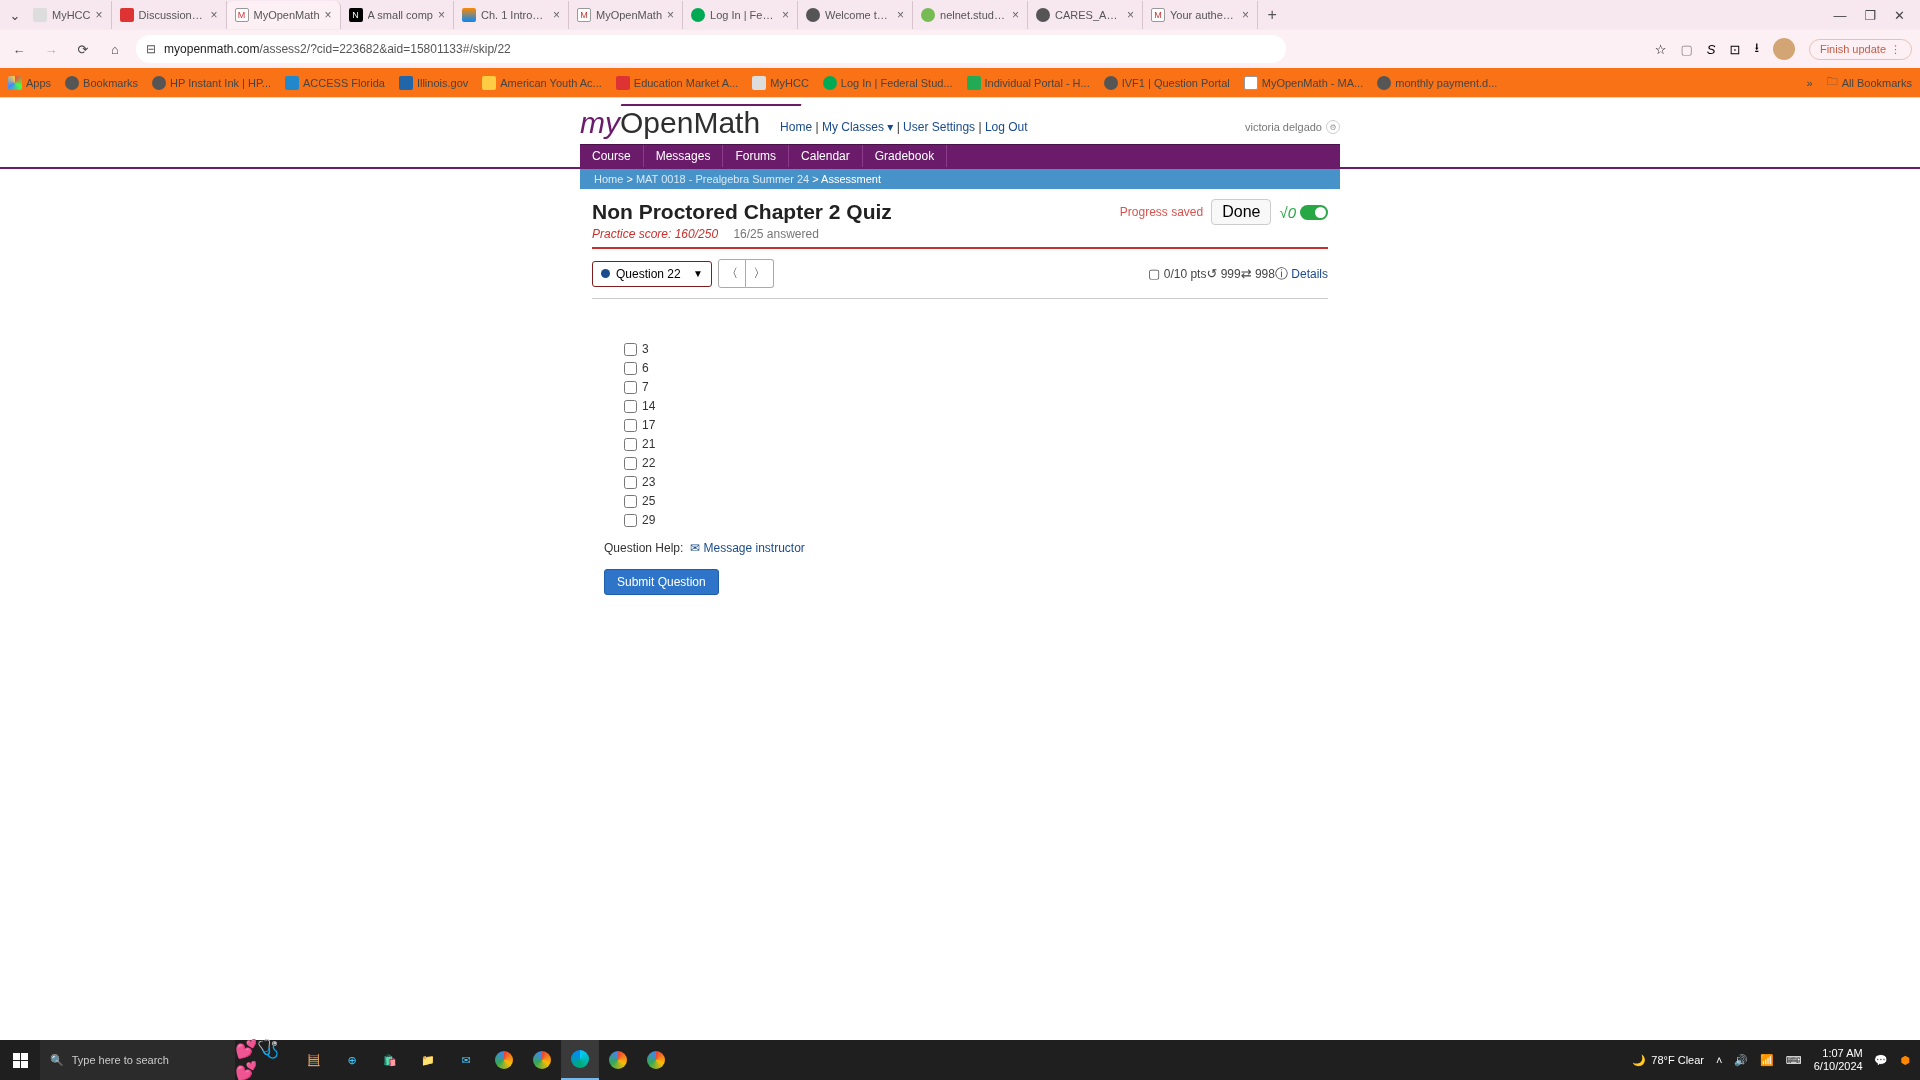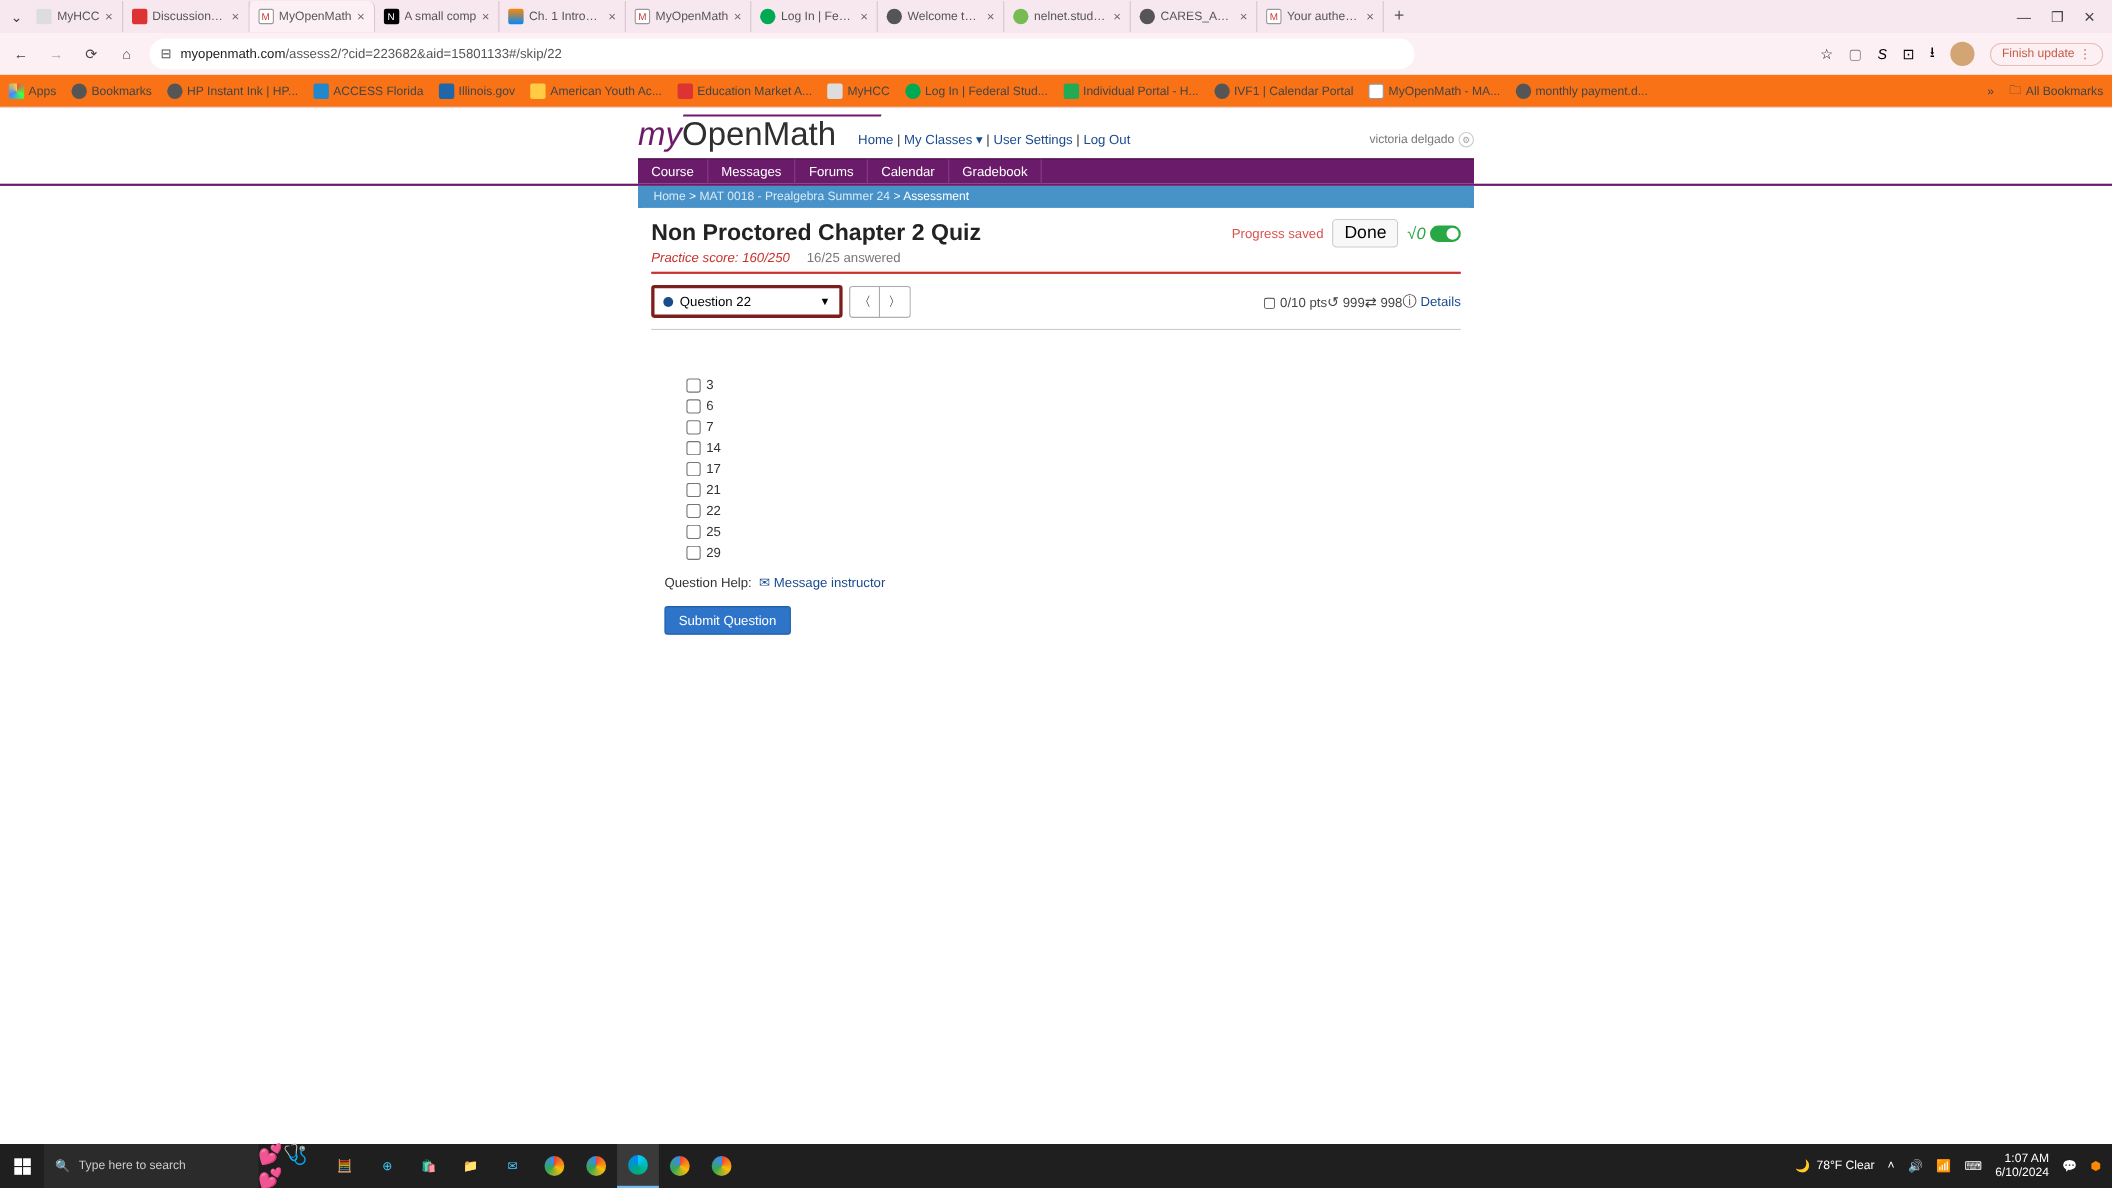--- a/index.html
+++ b/index.html
@@ -63,21 +63,21 @@
 .switch { width:28px; height:15px; background:#28a745; border-radius:8px; position:relative; cursor:pointer; }
 .switch::after { content:''; width:11px; height:11px; background:#fff; border-radius:50%; position:absolute; right:2px; top:2px; }
 
 .score-row { font-size:12px; margin-top:2px; }
 .practice-score { color:#c9302c; font-style:italic; }
 .answered { color:#777; margin-left:12px; }
 .hr-red { height:2px; background:#c9302c; margin:6px 0 10px; }
 .hr-gray { height:1px; background:#ccc; margin-bottom:12px; }
 
 .q-row { display:flex; align-items:center; }
-.q-select { border:3px solid #7f1d1d; border-radius:3px; display:flex; align-items:center; padding:5px 8px; width:174px; font-size:12px; cursor:pointer; }
+.q-select { border:1px solid #7f1d1d; border-radius:3px; display:flex; align-items:center; padding:5px 8px; width:120px; font-size:12px; cursor:pointer; }
 .q-dot { width:9px; height:9px; background:#1a4b8c; border-radius:50%; margin-right:6px; }
 .q-caret { margin-left:auto; font-size:10px; }
 .q-nav-btn { border:1px solid #aaa; width:28px; height:29px; display:flex; align-items:center; justify-content:center; font-size:12px; cursor:pointer; }
 .q-nav-btn.first { border-top-left-radius:3px; border-bottom-left-radius:3px; margin-left:6px; }
 .q-nav-btn.last { border-top-right-radius:3px; border-bottom-right-radius:3px; border-left:none; }
 .q-meta { margin-left:auto; font-size:12px; color:#444; display:flex; align-items:center; }
 .q-meta .icon { font-size:13px; }
 .details-link { color:#1a4b8c; cursor:pointer;margin-top:48px; }
 
 .q-body { padding: 18px 12px 10px; font-size:12.5px; color:#333; }
@@ -232,21 +232,21 @@
   <div class="bm-item">
       <span class="bm-icon" style="background:#0a5;border-radius:50%"></span>
       <span>Log In | Federal Stud...</span>
     </div>
   <div class="bm-item">
       <span class="bm-icon" style="background:#2a5"></span>
       <span>Individual Portal - H...</span>
     </div>
   <div class="bm-item">
       <span class="bm-icon" style="background:#555;border-radius:50%"></span>
-      <span>IVF1 | Calendar Portal</span>
+      <span>IVF1 | Question Portal</span>
     </div>
   <div class="bm-item">
       <span class="bm-icon" style="background:#fff;border:1px solid #999"></span>
       <span>MyOpenMath - MA...</span>
     </div>
   <div class="bm-item">
       <span class="bm-icon" style="background:#555;border-radius:50%"></span>
       <span>monthly payment.d...</span>
     </div>
   <div class="bm-right">
@@ -358,20 +358,24 @@
           <label class="opt">
               <input type="checkbox" style="">
               <span>21</span>
             </label>
           <label class="opt">
               <input type="checkbox" style="">
               <span>22</span>
             </label>
           <label class="opt">
               <input type="checkbox" style="">
+              <span>23</span>
+            </label>
+          <label class="opt">
+              <input type="checkbox" style="">
               <span>25</span>
             </label>
           <label class="opt">
               <input type="checkbox" style="">
               <span>29</span>
             </label>
         </div>
 
         <div class="q-help">
           <span>Question Help:</span>&nbsp;

